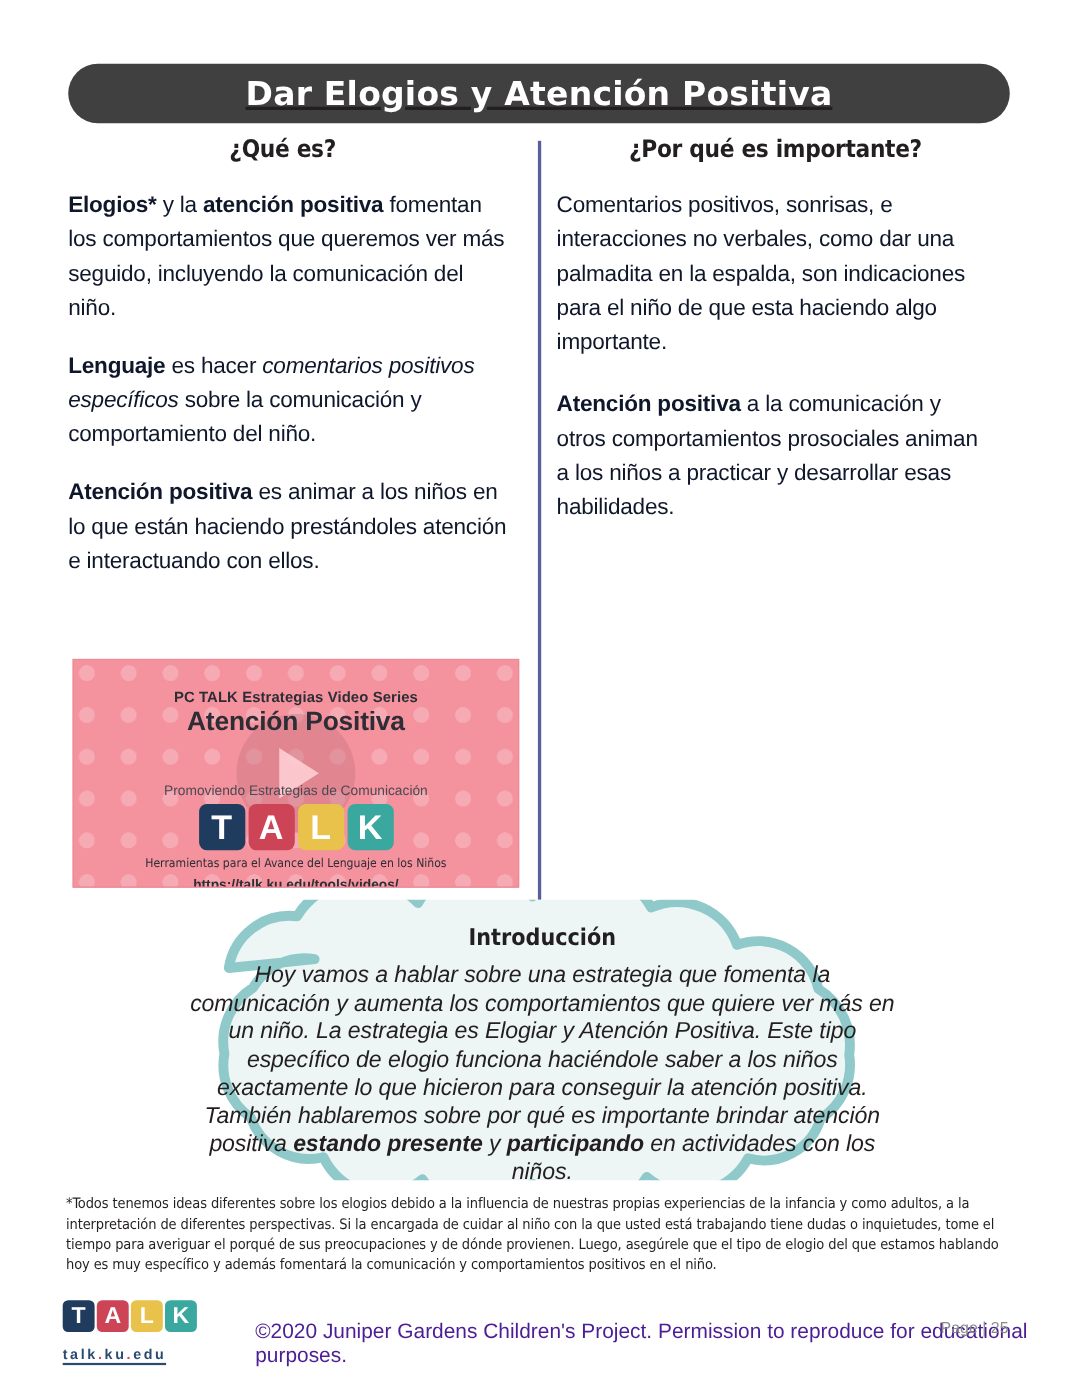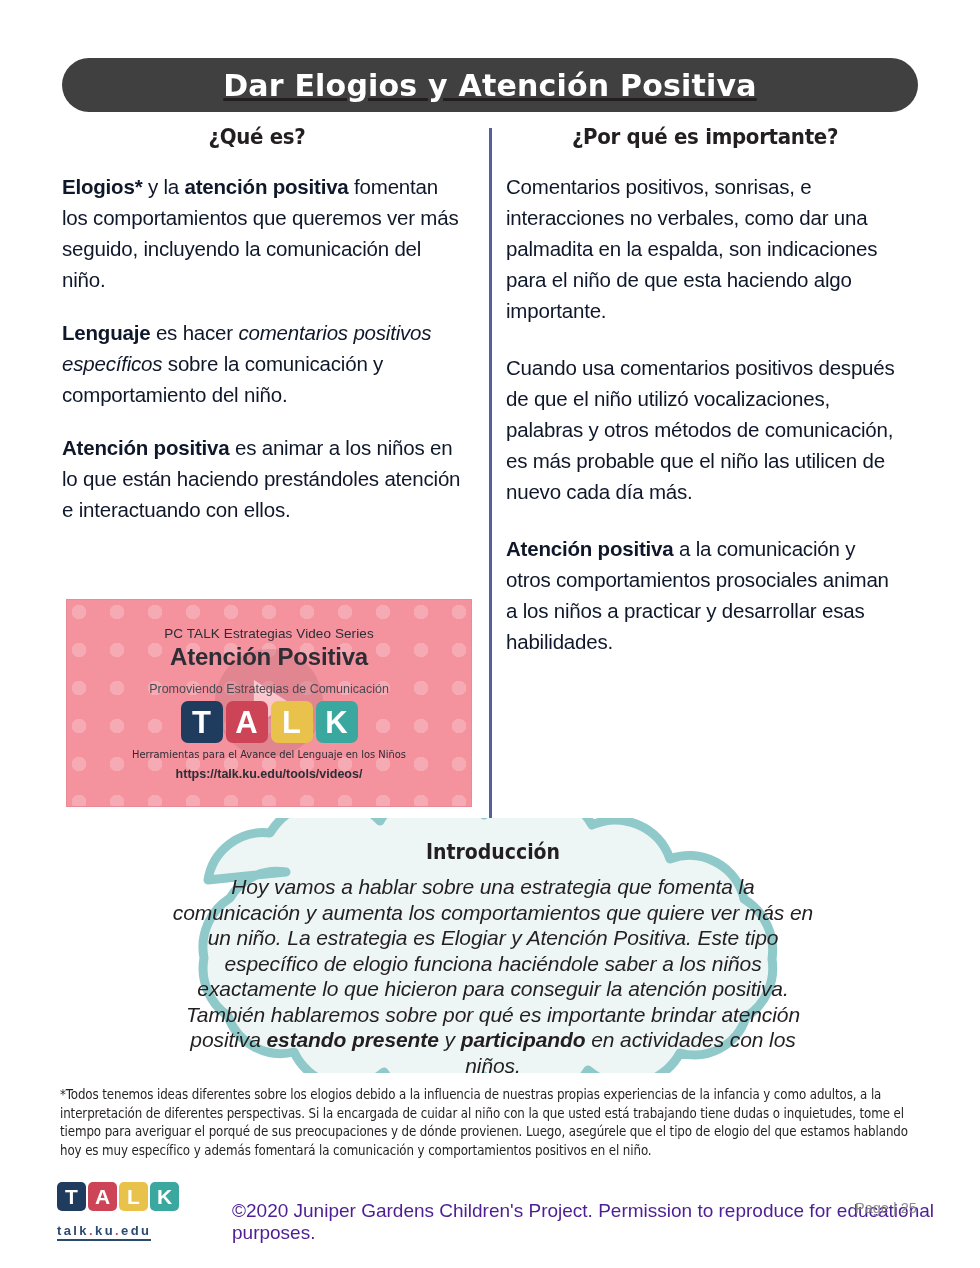--- a/index.html
+++ b/index.html
@@ -122,35 +122,35 @@
     border-bottom: 23px solid transparent;
   }
   .vc-inner {
     position: relative;
     z-index: 3;
     text-align: center;
     padding-top: 26px;
   }
   .vc-series {
     font-size: 13.5px;
-    font-weight: normal;
+    font-weight: bold;
     color: #2d2d35;
     letter-spacing: 0.1px;
   }
   .vc-title {
     font-size: 24px;
     font-weight: bold;
     color: #2d2d35;
     margin-top: 2px;
     letter-spacing: -0.2px;
   }
   .vc-tag {
     font-size: 12.5px;
     color: #4a4a52;
-    margin-top: 11px;
+    margin-top: 41px;
   }
   .vc-tools {
     font-size: 11px;
     color: #2d2d35;
     margin-top: 5px;
     font-family: "DejaVu Sans Condensed", "DejaVu Sans", sans-serif;
   }
   .vc-url {
     font-size: 12.5px;
     font-weight: bold;
@@ -324,21 +324,20 @@
     <div class="vc-tools">Herramientas para el Avance del Lenguaje en los Niños</div>
     <div class="vc-url">https://talk.ku.edu/tools/videos/</div>
   </div>
 </div>
 
 <div class="col-right">
   <div class="col-head">¿Por qué es importante?</div>
 
   <p class="para">Comentarios positivos, sonrisas, e interacciones no verbales, como dar una palmadita en la espalda, son indicaciones para el niño de que esta haciendo algo importante.</p>
 
-  <p class="para">Cuando usa comentarios positivos después de que el niño utilizó vocalizaciones, palabras y otros métodos de comunicación, es más probable que el niño las utilicen de nuevo cada día más.</p>
 
   <p class="para">
     <b>Atención positiva</b><span> a la comunicación y otros comportamientos prosociales animan a los niños a practicar y desarrollar esas habilidades.</span>
   </p>
 </div>
 
 <div class="cloud-wrap">
   <svg width="870" height="255" viewBox="0 0 870 255">
     <g fill="#eef6f5" stroke="#8fc9c9" stroke-width="9" stroke-linejoin="round">
       <path d="

